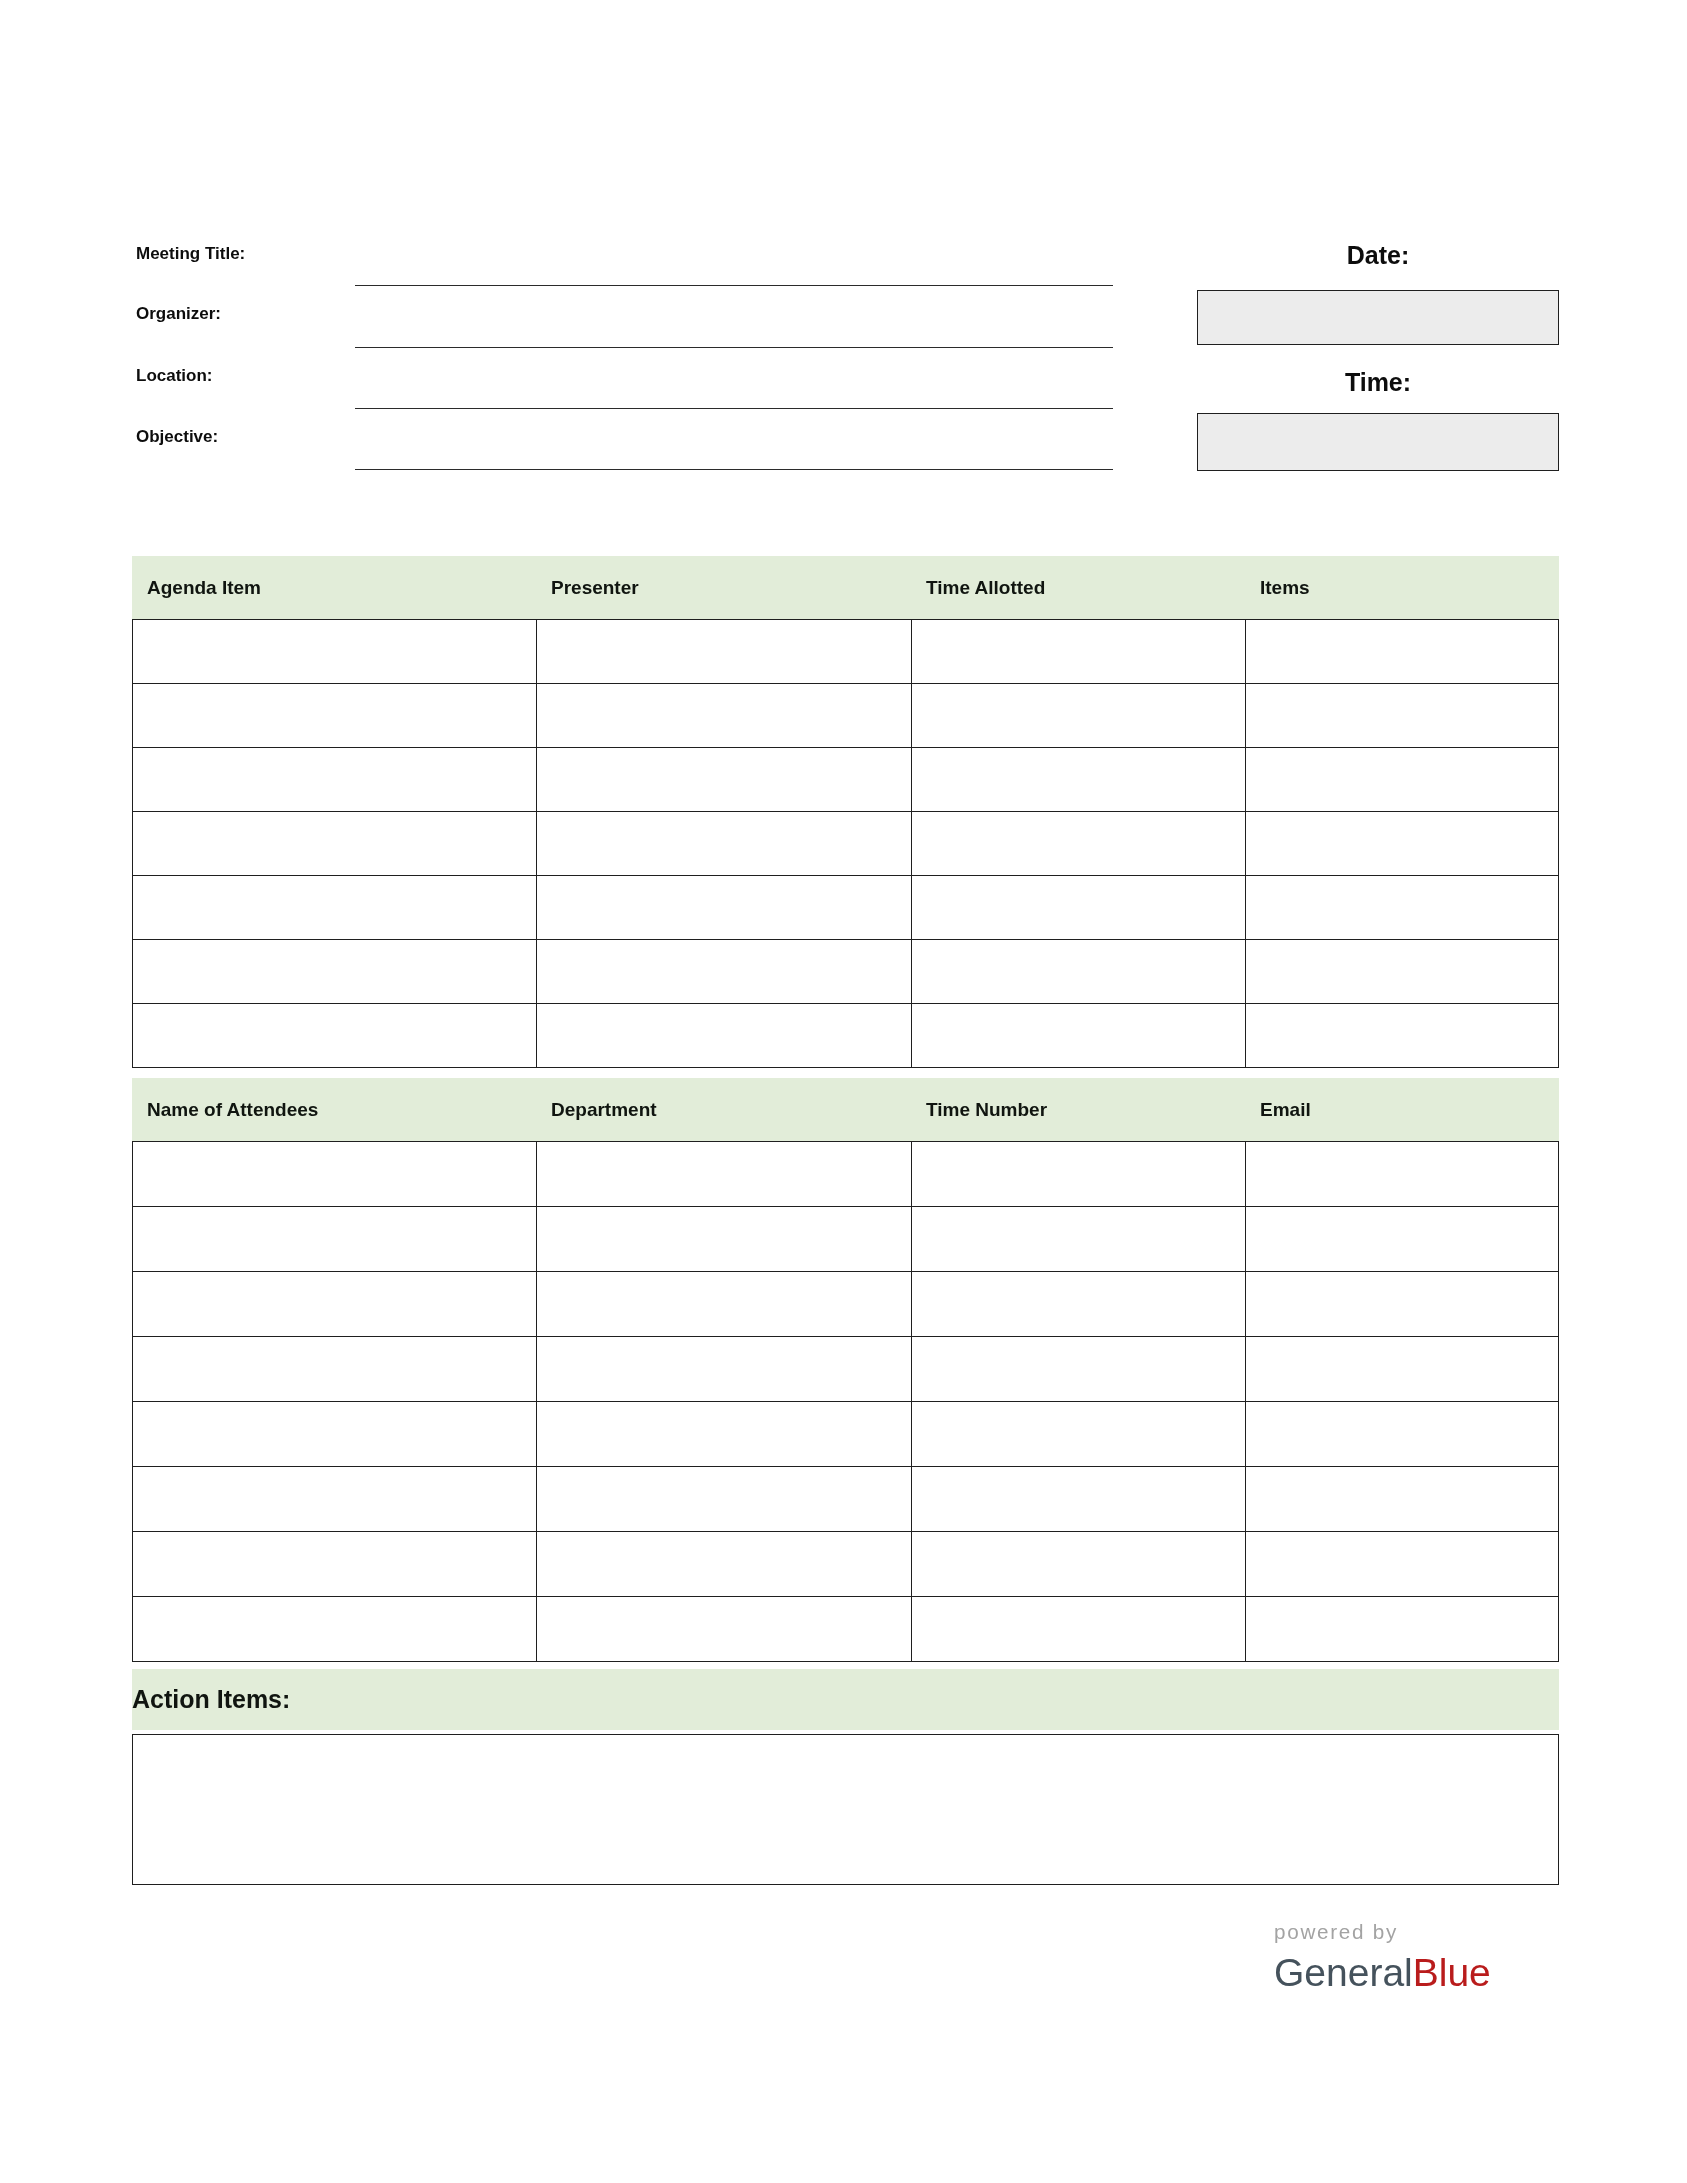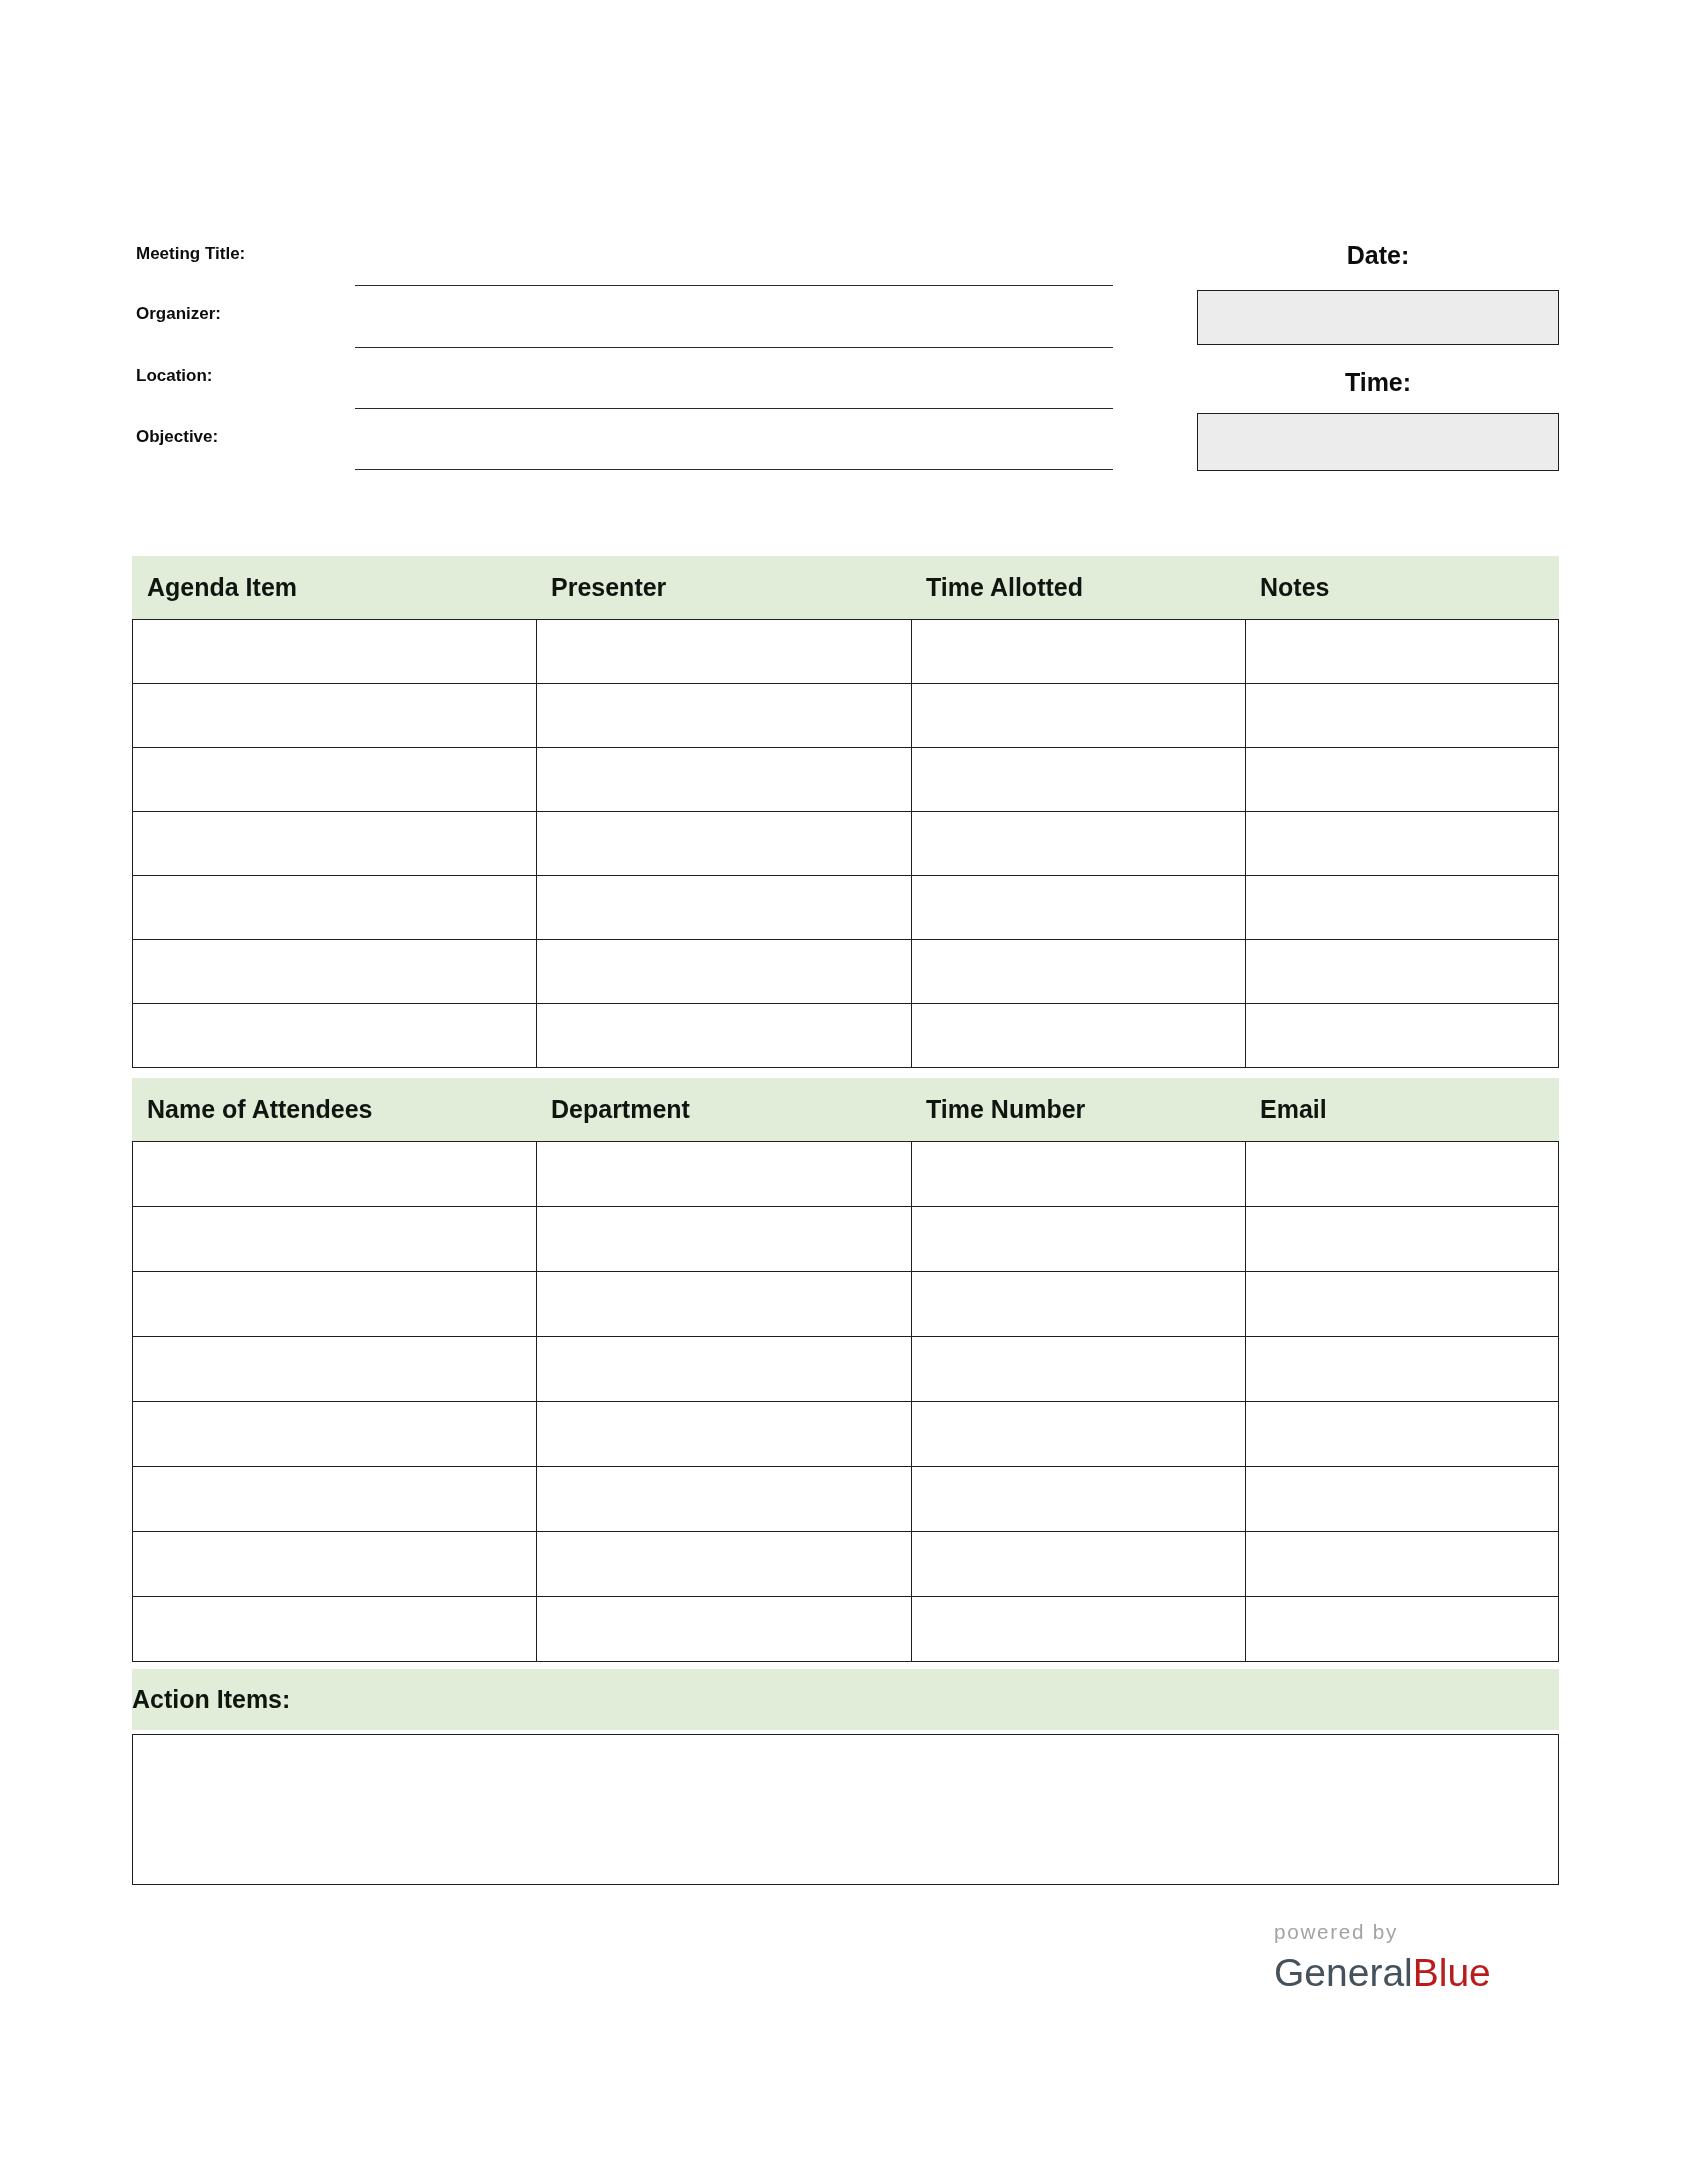--- a/index.html
+++ b/index.html
@@ -19,21 +19,21 @@
     position:absolute; left:1197px; width:362px; background:var(--gray,#ececec);
     border:1.7px solid #1f1f1f; font-size:23px; padding:6.6px 10px;
   }
   .table-sec { position:absolute; left:132px; width:1427px; }
   .t-head {
     display:grid; grid-template-columns:404px 375px 334px 313px;
     background:var(--green,#e2edd9);
   }
   .t-hcell {
     height:63px; display:flex; align-items:center; padding-left:15px;
-    font-size:25px; font-weight:700; color:#101510;
+    font-size:19px; font-weight:700; color:#101510;
   }
   .t-body {
     display:grid; grid-template-columns:404px 375px 334px 313px;
     border-top:1.7px solid #1f1f1f; border-left:1.7px solid #1f1f1f; background:#fff;
   }
   .t-cell {
     border-right:1.7px solid #1f1f1f; border-bottom:1.7px solid #1f1f1f;
     font-size:23px; padding:5px 10px; background:#fff;
   }
   .agenda .t-cell { height:64px; }
@@ -73,21 +73,21 @@
   <div class="side-box" style="top:290px; height:55px"></div>
 
   <div class="side-label" style="top:368px">Time:</div>
   <div class="side-box" style="top:413px; height:58px"></div>
 
   <div class="table-sec agenda" style="top:556px">
     <div class="t-head">
         <div class="t-hcell">Agenda Item</div>
         <div class="t-hcell">Presenter</div>
         <div class="t-hcell">Time Allotted</div>
-        <div class="t-hcell">Notes</div>
+        <div class="t-hcell">Items</div>
       </div>
     <div class="t-body">
         <div class="t-cell"></div>
         <div class="t-cell"></div>
         <div class="t-cell"></div>
         <div class="t-cell"></div>
         <div class="t-cell"></div>
         <div class="t-cell"></div>
         <div class="t-cell"></div>
         <div class="t-cell"></div>

